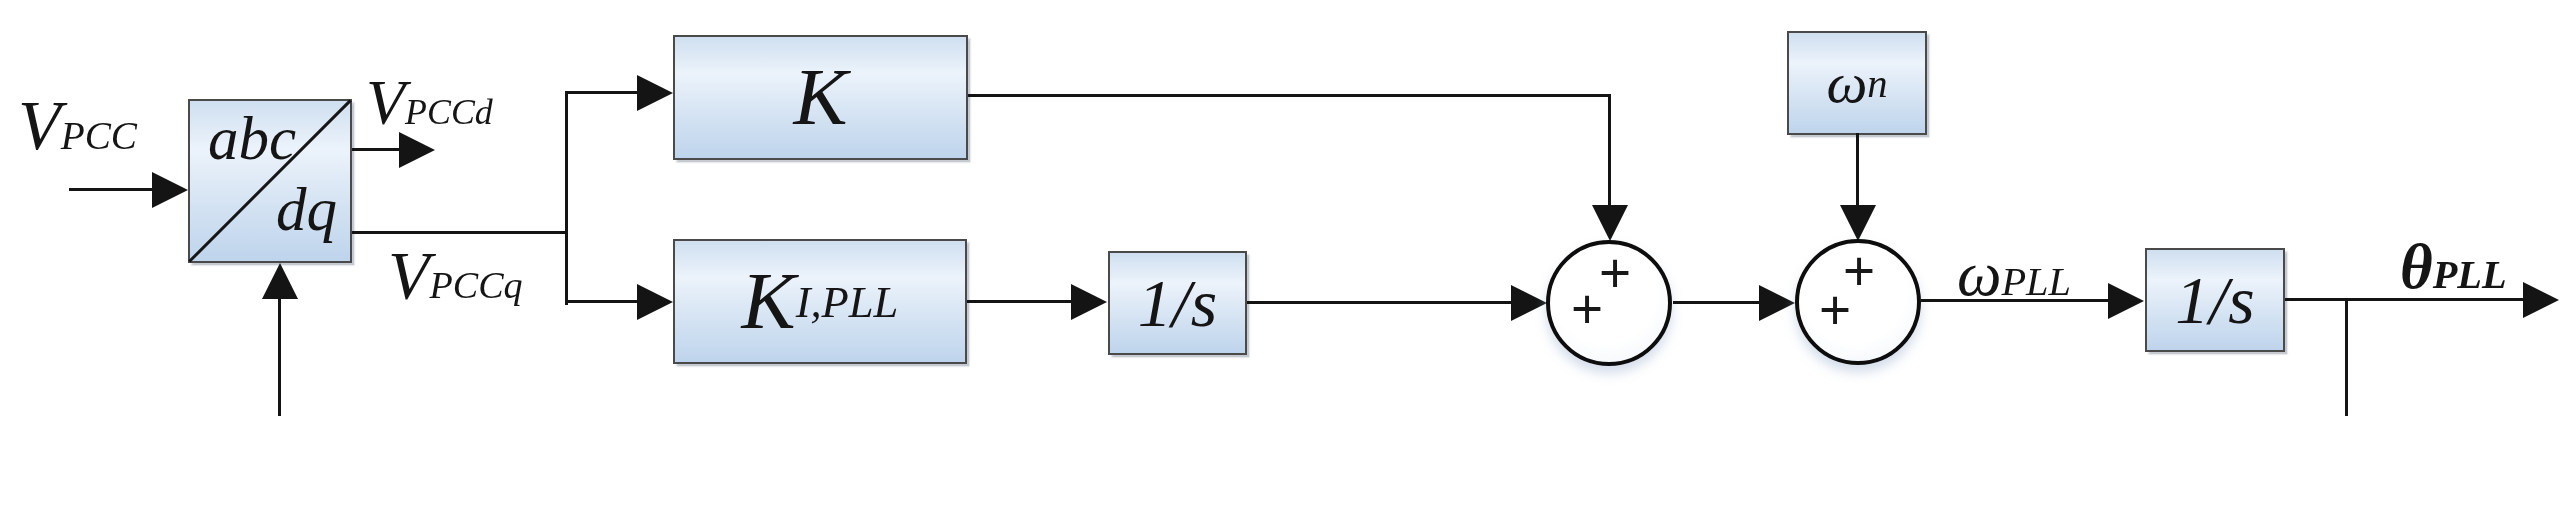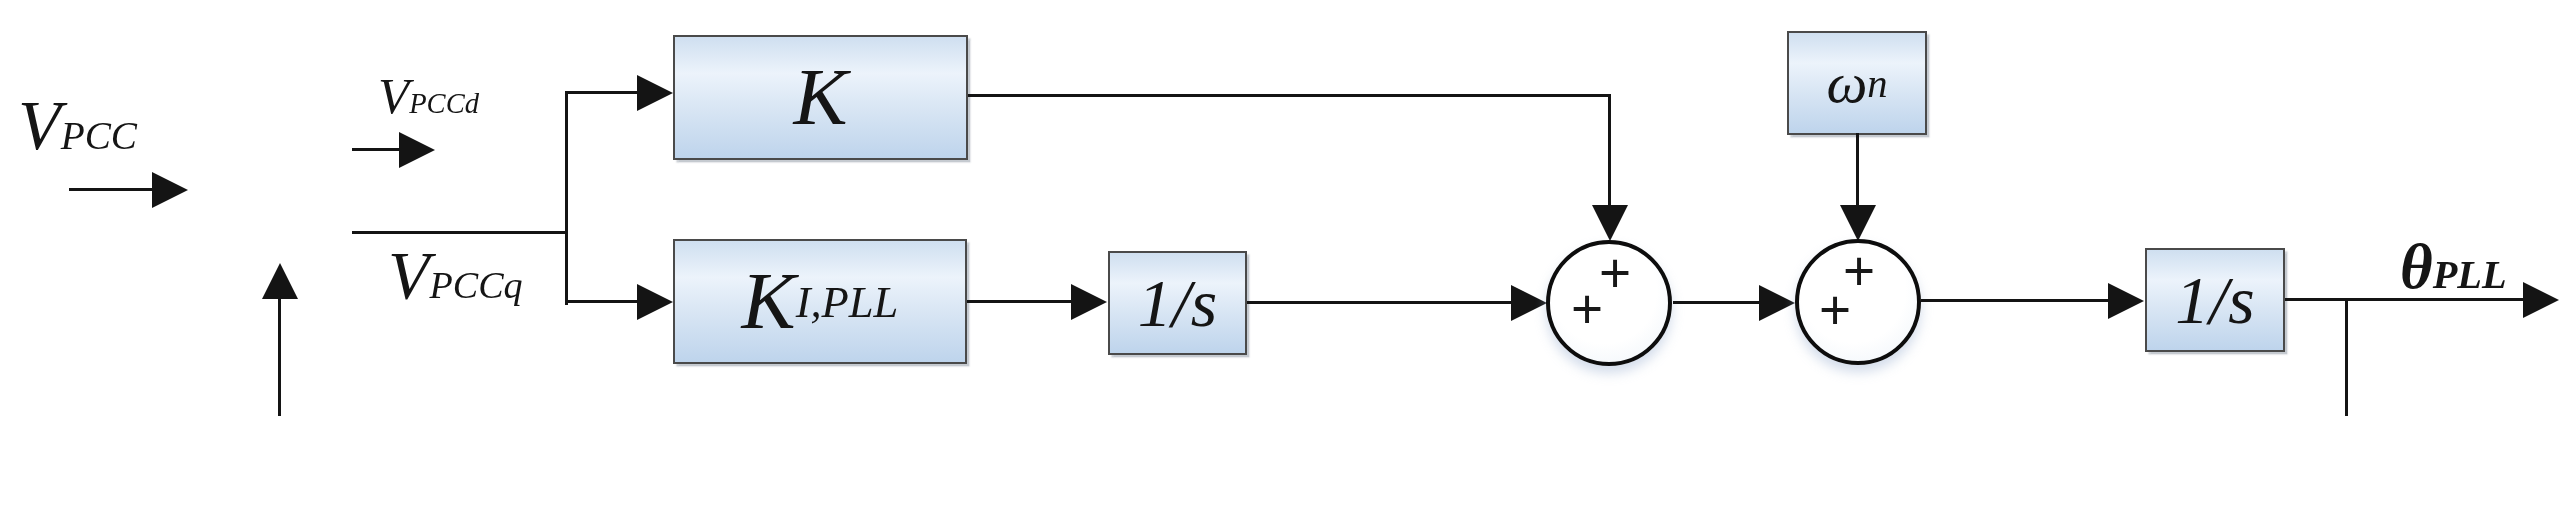--- a/index.html
+++ b/index.html
@@ -54,22 +54,27 @@
 </head>
 <body>
 
 <div class="canvas">
 
   <div class="lbl" style="left:18px;top:91px;font-size:70px;"><span>V</span><span class="lblsub">PCC</span></div>
 
   <div class="wire" style="left:69px;top:188px;width:85px;height:3.2px;"></div>
   <div class="ah-right" style="left:152px;top:172px;"></div>
 
+  <div class="blk" style="left:188px;top:99px;width:164px;height:164px;">
+    <div class="diag"></div>
+    <span class="abcdq-txt" style="left:18px;top:6.5px;font-size:61px;">abc</span>
+    <span class="abcdq-txt" style="right:13px;top:78px;font-size:61px;">dq</span>
+  </div>
 
-  <div class="lbl" style="left:378px;top:71px;font-size:51px;"><span>V</span><span class="lblsub">PCCd</span></div>
+  <div class="lbl" style="left:366px;top:71px;font-size:64px;"><span>V</span><span class="lblsub">PCCd</span></div>
   <div class="wire" style="left:352px;top:148px;width:50px;height:3.2px;"></div>
   <div class="ah-right" style="left:399px;top:132px;"></div>
 
   <div class="wire" style="left:352px;top:231px;width:216px;height:3.2px;"></div>
   <div class="lbl" style="left:388px;top:241px;font-size:68px;text-align:center;"><span>V</span><span class="lblsub">PCCq</span></div>
 
   <div class="wire" style="left:565px;top:91px;width:3.2px;height:214px;"></div>
   <div class="wire" style="left:565px;top:91px;width:74px;height:3.2px;"></div>
   <div class="ah-right" style="left:637px;top:75px;"></div>
   <div class="wire" style="left:565px;top:300px;width:74px;height:3.2px;"></div>
@@ -113,20 +118,21 @@
   <div class="wire" style="left:1856px;top:133px;width:3.2px;height:74px;"></div>
   <div class="ah-down" style="left:1840px;top:205px;"></div>
 
   <div class="sum" style="left:1795px;top:239px;">
     <span class="plus" style="left:60px;top:28px;">+</span>
     <span class="plus" style="left:36px;top:67px;">+</span>
   </div>
 
   <div class="wire" style="left:1921px;top:299px;width:188px;height:3.2px;"></div>
   <div class="ah-right" style="left:2108px;top:283px;"></div>
+  <div class="lbl" style="left:1957px;top:243px;font-size:63px;"><span>ω</span><span class="lblsub" style="font-size:.64em;">PLL</span></div>
 
   <div class="blk" style="left:2145px;top:248px;width:140px;height:104px;font-size:68px;">
     <span class="base">1/s</span>
   </div>
 
   <div class="wire" style="left:2285px;top:298px;width:239px;height:3.2px;"></div>
   <div class="ah-right" style="left:2523px;top:282px;"></div>
   <div class="lbl" style="left:2400px;top:236px;font-size:63px;font-weight:bold;"><span>θ</span><span class="lblsub" style="font-size:.64em;">PLL</span></div>
 
   <div class="wire" style="left:2345px;top:298px;width:3.2px;height:206px;"></div>

